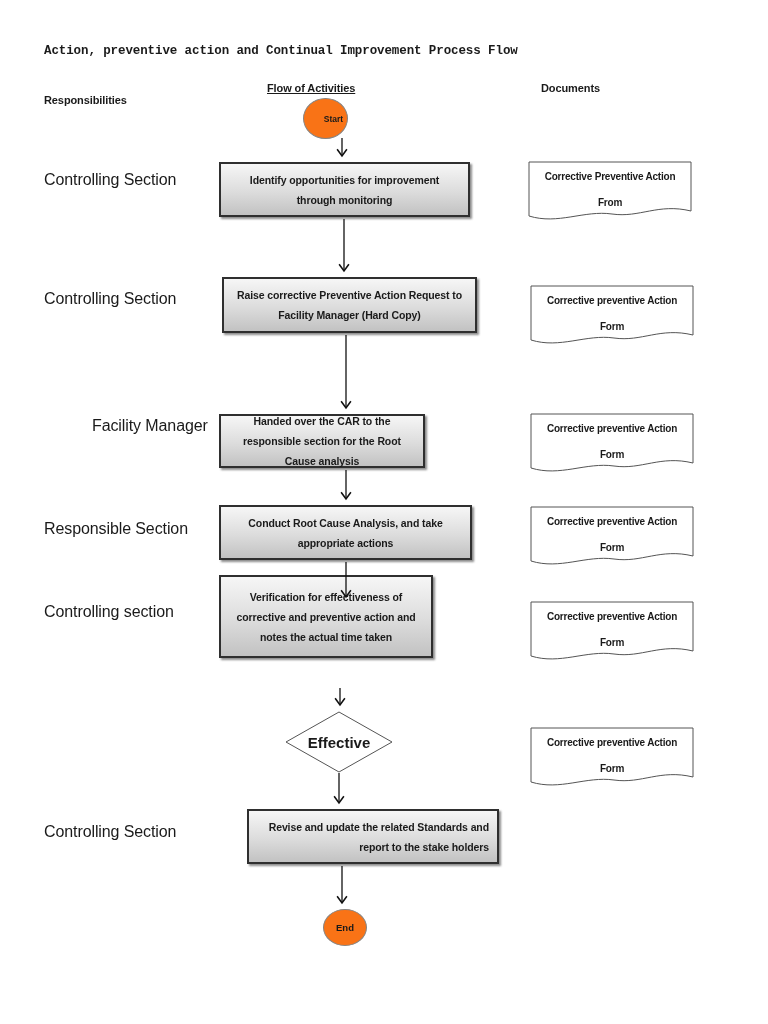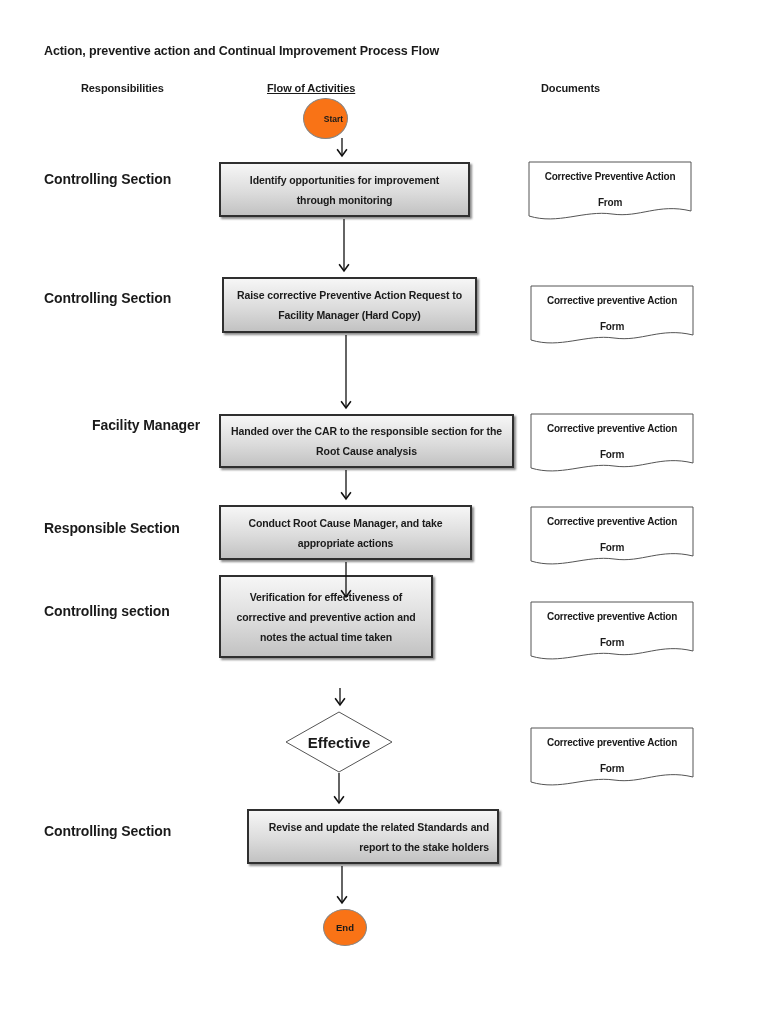--- a/index.html
+++ b/index.html
@@ -3,43 +3,43 @@
 <meta charset="utf-8">
 <style>
   html,body{margin:0;padding:0;}
   body{
     width:768px;height:1024px;position:relative;background:#ffffff;
     font-family:"Liberation Sans","DejaVu Sans",sans-serif;
     color:#1a1a1a;overflow:hidden;
   }
   .abs{position:absolute;}
   .page-title{
-    left:44px;top:44px;font-size:12.5px;font-weight:bold;letter-spacing:-0.1px;
+    left:44px;top:44px;font-size:12.5px;font-weight:bold;letter-spacing:-0.1px;font-family:Liberation Mono, monospace;
   }
   .col-header{font-size:11px;font-weight:bold;letter-spacing:-0.1px;}
-  #hdr-resp{left:44px;top:82px;margin-left:37px;}
+  #hdr-resp{left:44px;top:94px;}
   #hdr-flow{left:267px;top:82px;text-decoration:underline;}
   #hdr-docs{left:541px;top:82px;}
 
-  .resp-label{left:44px;font-size:14px;font-weight:bold;letter-spacing:-0.1px;}
+  .resp-label{left:44px;font-size:16px;font-weight:normal;letter-spacing:-0.1px;}
   #resp-0{top:171px;} #resp-1{top:290px;} #resp-2{top:417px;padding-left:48px;}
   #resp-3{top:520px;} #resp-4{top:603px;} #resp-5{top:823px;}
 
   .activity-box{
     box-sizing:border-box;
     background:linear-gradient(#f6f6f6,#dcdcdc 55%,#c2c2c2);
     border:2px solid #2f2f2f;
     box-shadow:2px 2px 2px rgba(0,0,0,0.45);
     display:flex;align-items:center;justify-content:center;
     text-align:center;font-size:10.5px;font-weight:bold;
     line-height:20px;letter-spacing:-0.1px;padding:16px 8px;
   }
   #box-0{left:219px;top:162px;width:251px;height:55px;}
   #box-1{left:222px;top:277px;width:255px;height:56px;}
-  #box-2{left:219px;top:414px;width:295px;height:54px;}
+  #box-2{left:219px;top:414px;width:206px;height:54px;}
   #box-3{left:219px;top:505px;width:253px;height:55px;}
   #box-4{left:219px;top:575px;width:214px;height:83px;}
   #box-5{left:247px;top:809px;width:252px;height:55px;text-align:right;}
 
   .terminator{
     box-sizing:border-box;background:#f97316;border:1px solid #858585;border-radius:50%;
     display:flex;align-items:center;justify-content:center;
     font-weight:bold;
   }
   #start-node{left:303px;top:98px;width:45px;height:41px;font-size:8.5px;padding-left:16px;}
@@ -80,21 +80,21 @@
 <div class="abs resp-label" id="resp-4">Controlling section</div>
 <div class="abs resp-label" id="resp-5">Controlling Section</div>
 
 <div class="abs terminator" id="start-node">
   <span>Start</span>
 </div>
 
 <div class="abs activity-box" id="box-0">Identify opportunities for improvement through monitoring</div>
 <div class="abs activity-box" id="box-1">Raise corrective Preventive Action Request to Facility Manager (Hard Copy)</div>
 <div class="abs activity-box" id="box-2">Handed over the CAR to the responsible section for the Root Cause analysis</div>
-<div class="abs activity-box" id="box-3">Conduct Root Cause Manager, and take appropriate actions</div>
+<div class="abs activity-box" id="box-3">Conduct Root Cause Analysis, and take appropriate actions</div>
 <div class="abs activity-box" id="box-4">Verification for effectiveness of corrective and preventive action and notes the actual time taken</div>
 <div class="abs activity-box" id="box-5">Revise and update the related Standards and report to the stake holders</div>
 
 <div class="abs decision">
   <svg width="108" height="62" viewBox="0 0 108 62">
     <polygon points="54,1 107,31 54,61 1,31" fill="#ffffff" stroke="#555555" stroke-width="1"></polygon>
   </svg>
   <div class="dec-label">Effective</div>
 </div>
 

